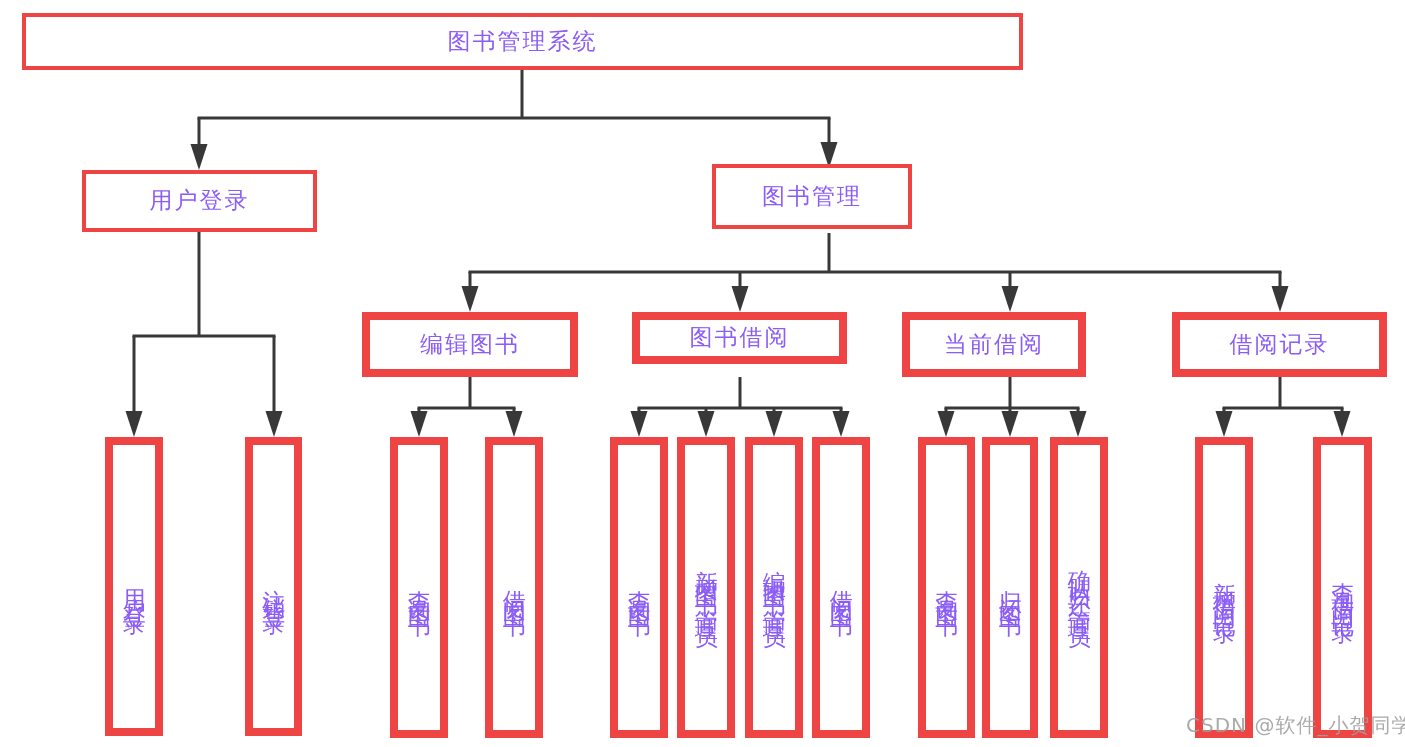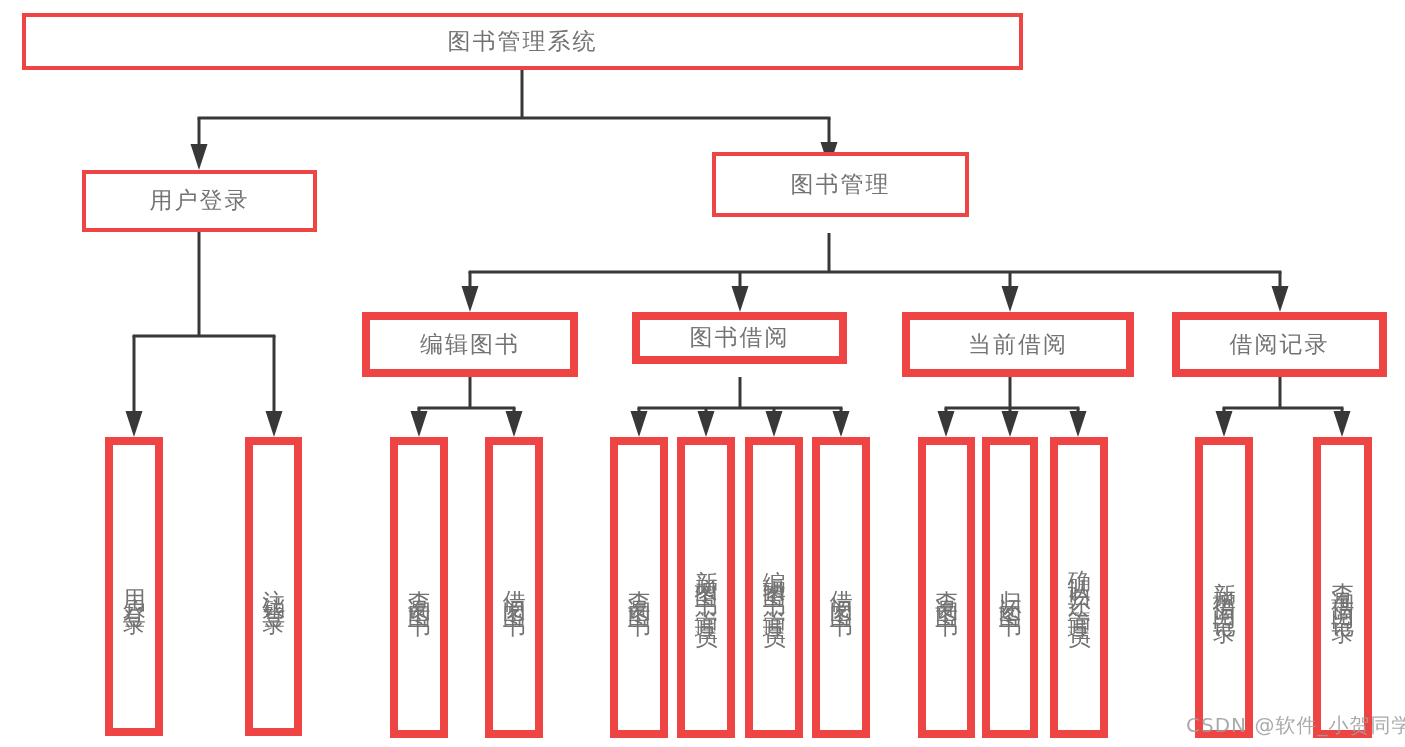--- a/index.html
+++ b/index.html
@@ -3,21 +3,21 @@
 <meta charset="utf-8">
 <style>
   html,body { margin:0; padding:0; background:#ffffff; }
   .canvas {
     position:relative; width:1405px; height:747px; background:#ffffff;
     font-family:"DejaVu Sans","Liberation Sans",sans-serif; overflow:hidden;
   }
   svg.connectors { position:absolute; left:0; top:0; }
   .box {
     position:absolute; box-sizing:border-box; background:#ffffff;
-    border:8px solid #ef4444; color:#737373;
+    border:8px solid #ef4444; color:#8b5cf6;
     display:flex; align-items:center; justify-content:center;
     font-size:23px; letter-spacing:2px; line-height:1.2; text-align:center;
   }
   .lvl1, .lvl2 { border-width:4px; }
   .leaf {
     writing-mode:vertical-rl; text-orientation:mixed;
     font-size:23px; letter-spacing:8px; padding:4px 0;
   }
   .watermark {
     position:absolute; left:1186px; top:712px; z-index:5;
@@ -92,25 +92,25 @@
       <polygon points="1001.5,411 1018.5,411 1010,437"></polygon>
       <polygon points="1069.5,411 1086.5,411 1078,437"></polygon>
       <polygon points="1215.5,411 1232.5,411 1224,437"></polygon>
       <polygon points="1333.5,411 1350.5,411 1342,437"></polygon>
     </g>
   </svg>
 
   <div class="box lvl1" style="left:22px; top:13px; width:1001px; height:57px;">图书管理系统</div>
 
   <div class="box lvl2" style="left:82px; top:170px; width:235px; height:62px;">用户登录</div>
-  <div class="box lvl2" style="left:712px; top:152px; width:257px; height:65px;">图书管理</div>
+  <div class="box lvl2" style="left:712px; top:164px; width:200px; height:65px;">图书管理</div>
 
   <div class="box lvl3" style="left:362px; top:312px; width:216px; height:65px;">编辑图书</div>
   <div class="box lvl3" style="left:632px; top:312px; width:215px; height:52px;">图书借阅</div>
-  <div class="box lvl3" style="left:902px; top:312px; width:232px; height:65px;">当前借阅</div>
+  <div class="box lvl3" style="left:902px; top:312px; width:184px; height:65px;">当前借阅</div>
   <div class="box lvl3" style="left:1172px; top:312px; width:215px; height:65px;">借阅记录</div>
 
   <div class="box leaf" style="left:105px; top:437px; width:58px; height:299px;">用户登录</div>
   <div class="box leaf" style="left:245px; top:437px; width:57px; height:299px;">注销登录</div>
 
   <div class="box leaf" style="left:390px; top:437px; width:58px; height:301px;">查询图书</div>
   <div class="box leaf" style="left:485px; top:437px; width:58px; height:301px;">借阅图书</div>
 
   <div class="box leaf" style="left:610px; top:437px; width:58px; height:301px;">查询图书</div>
   <div class="box leaf" style="left:677px; top:437px; width:58px; height:301px;">新增图书（管理员）</div>

